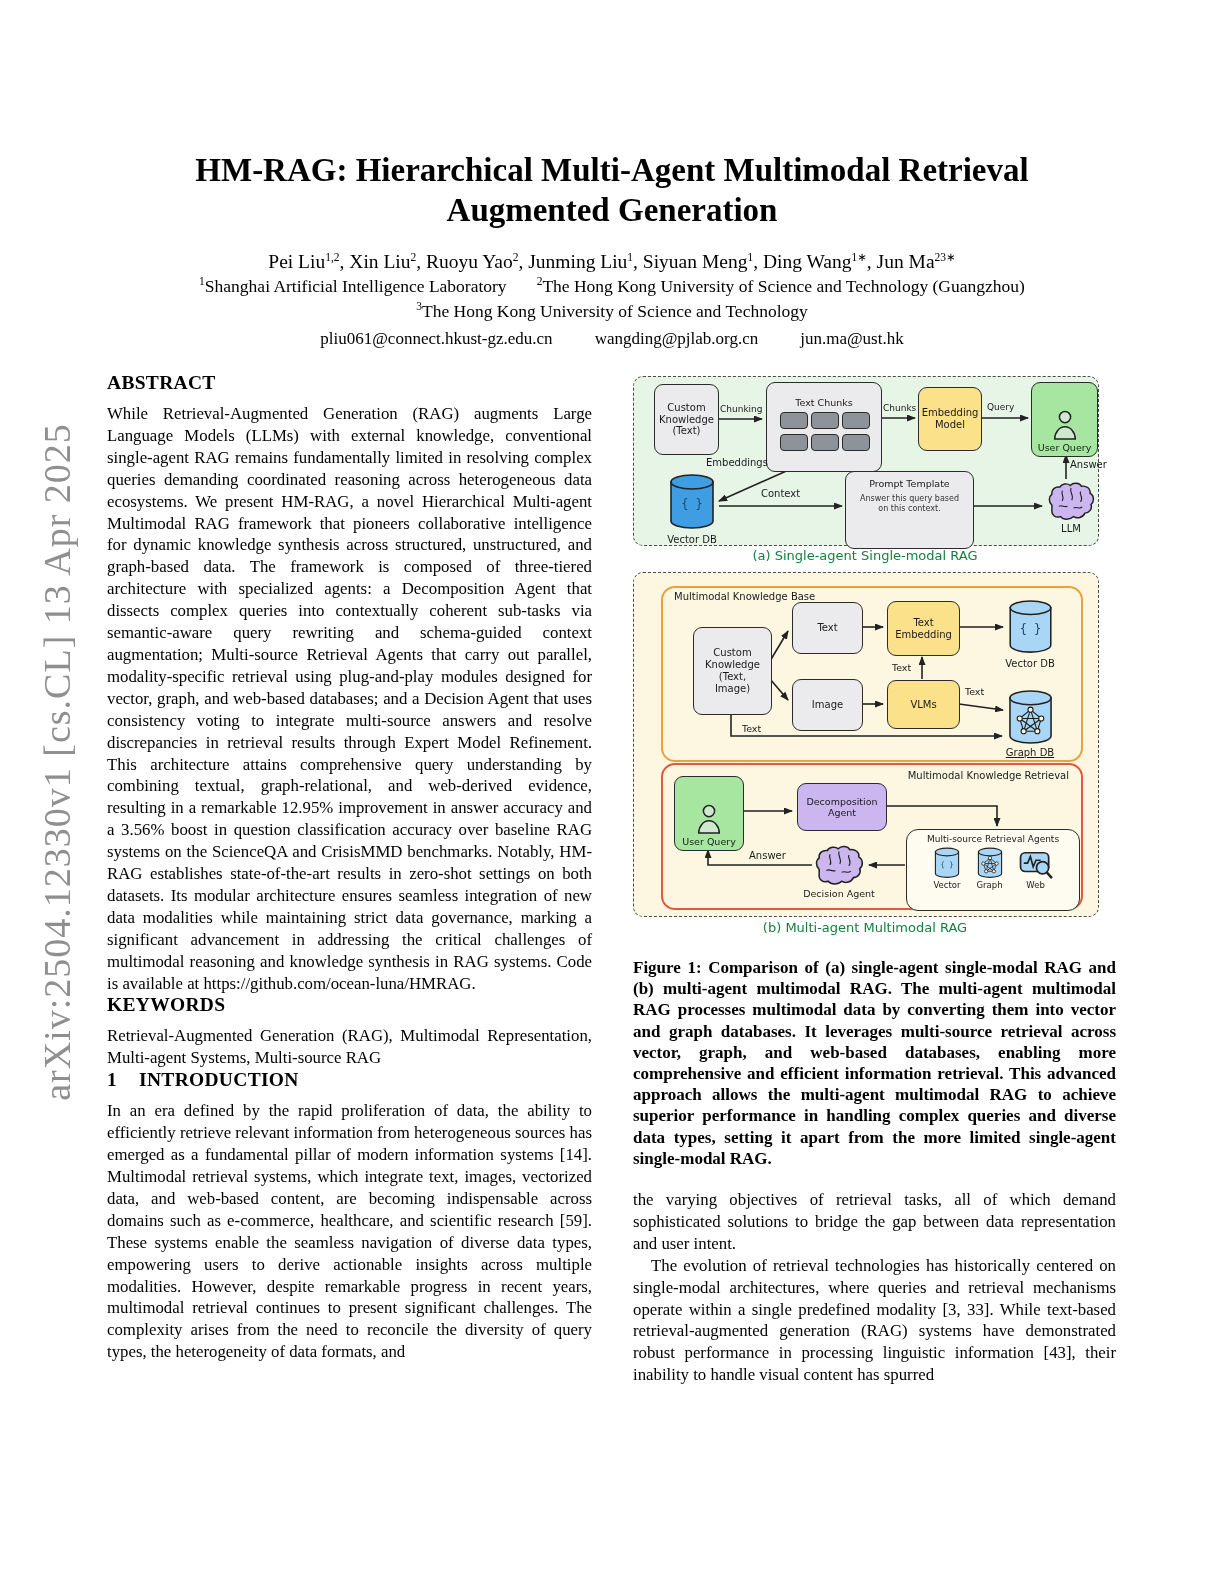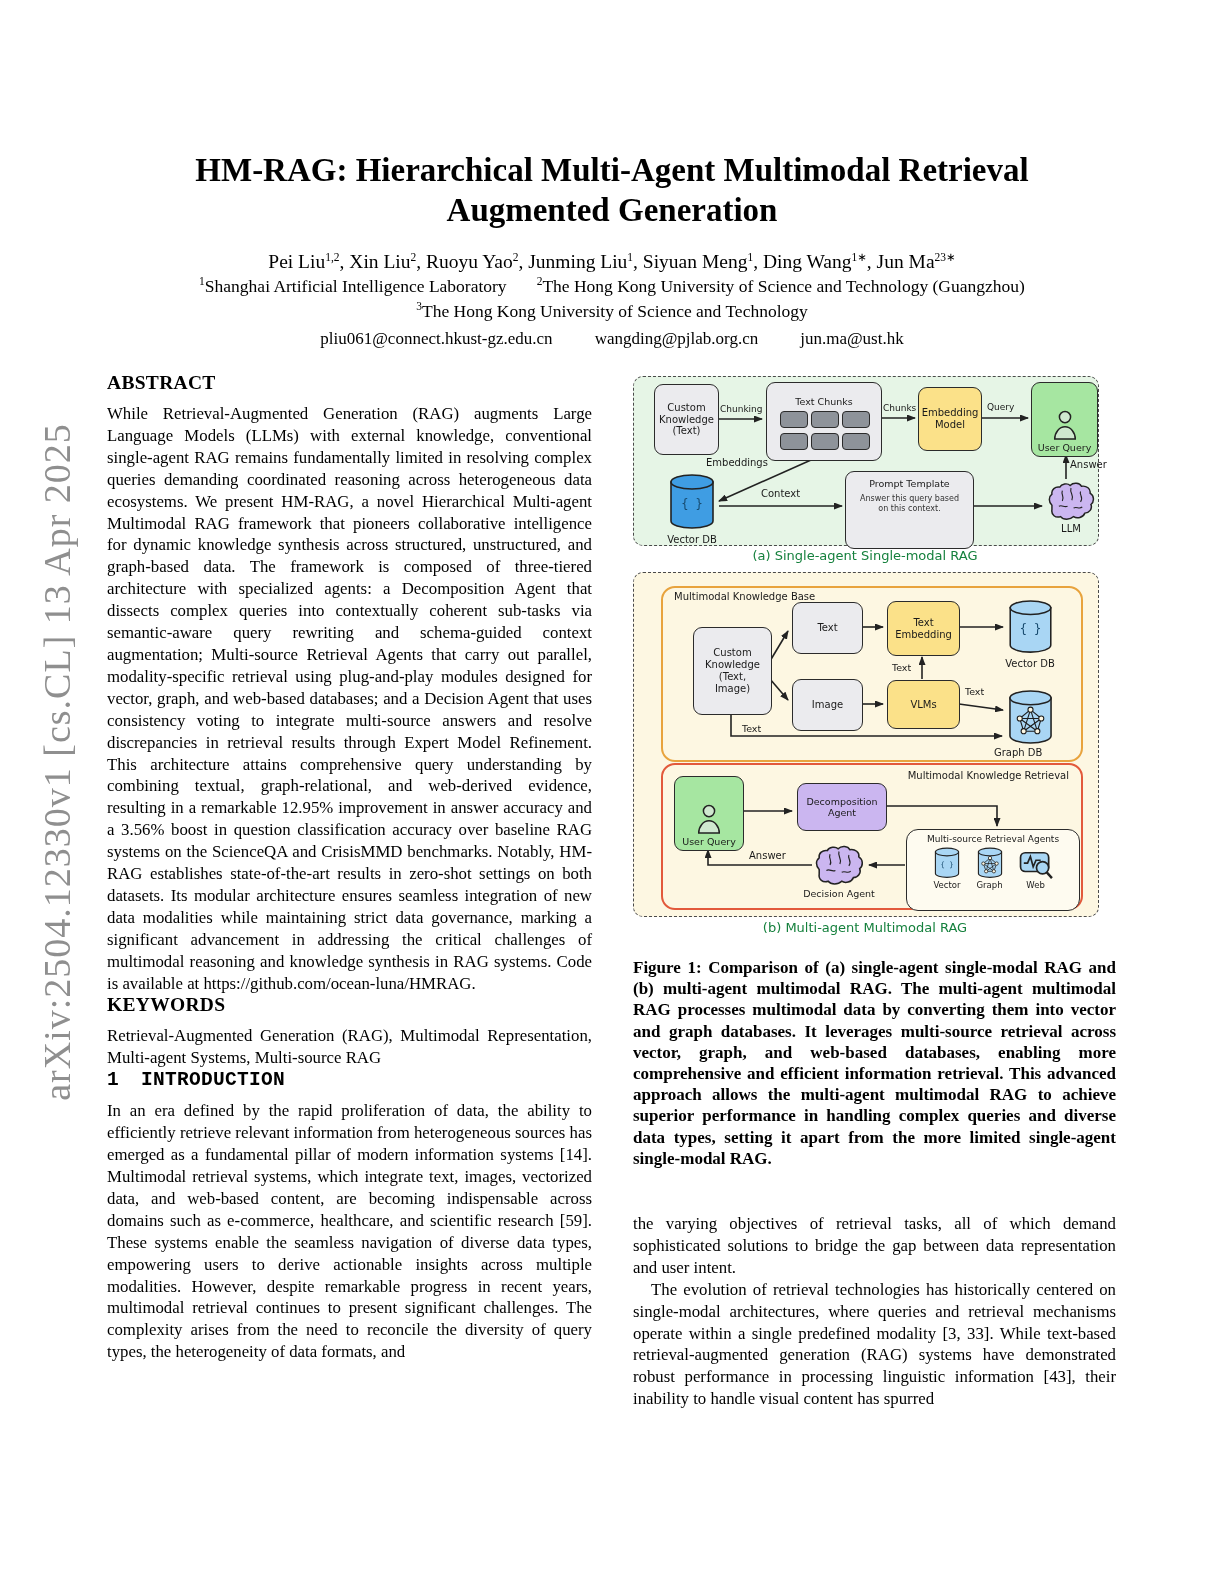--- a/index.html
+++ b/index.html
@@ -18,24 +18,24 @@
   .emails{font-size:17px;margin-top:7px;}
   .emails span+span{margin-left:42px;}
 
   .col{position:absolute;top:372px;}
   .col-left{left:107px;width:485px;}
   .col-right{left:633px;width:483px;}
   h2.sec{font-size:19.5px;margin:0 0 9px 0;letter-spacing:.3px;font-weight:bold;}
   h2.sec .num{margin-right:22px;}
   p.body{font-size:16.8px;line-height:21.9px;text-align:justify;margin:0;}
   p.indent{text-indent:18px;}
-  .mt26{margin-top:26px;} .mt18{margin-top:18px;font-family:Liberation Mono, monospace;}
+  .mt26{margin-top:26px;} .mt18{margin-top:18px;}
 
   .figcap{font-size:17px;line-height:21.2px;font-weight:bold;text-align:justify;margin-top:15px;}
-  .col2text{margin-top:44px;}
+  .col2text{margin-top:20px;}
 
   
   .fig-wrap{position:relative;width:472px;height:568px;margin-top:2px;font-family:"DejaVu Sans",sans-serif;color:#1a1a1a;}
   .panel{position:absolute;border:1.7px dashed #4a4a4a;border-radius:10px;}
   #fig-a{left:0;top:2px;width:464px;height:168px;background:var(--panel-a-bg);}
   #fig-b{left:0;top:198px;width:464px;height:343px;background:var(--panel-b-bg);}
   .box{position:absolute;border:1.5px solid #2b2b2b;border-radius:9px;display:flex;flex-direction:column;
        align-items:center;justify-content:center;text-align:center;white-space:pre-line;line-height:1.18;}
   .gray{background:var(--gray-box);} .yellow{background:var(--yellow);}
   .green{background:var(--green);} .purple{background:var(--purple);}
@@ -102,21 +102,21 @@
             <path d="M339,129 L408,129" marker-end="url(#arr)"></path>
             <path d="M432,102 L432,78" marker-end="url(#arr)"></path>
           </g>
         </svg>
 
         <div class="box gray" style="left:20px;top:7px;width:63px;height:69px;font-size:10px;">Custom
 Knowledge
 (Text)</div>
         <div class="fig-label" style="left:86px;top:27px;font-size:9px;">Chunking</div>
 
-        <div class="box gray" style="left:132px;top:5px;width:114px;height:74px;justify-content:center;padding-top:3px;">
+        <div class="box gray" style="left:132px;top:5px;width:114px;height:74px;justify-content:flex-start;padding-top:14px;">
           <div style="font-size:9.5px;">Text Chunks</div>
           <div class="chunk-grid">
             <div class="chunk"></div><div class="chunk"></div><div class="chunk"></div>
             <div class="chunk"></div><div class="chunk"></div><div class="chunk"></div>
           </div>
         </div>
         <div class="fig-label" style="left:249px;top:26px;font-size:9px;">Chunks</div>
 
         <div class="box yellow" style="left:284px;top:10px;width:62px;height:62px;font-size:10px;">Embedding
 Model</div>
@@ -217,21 +217,21 @@
               <path d="M23,21 L12,30 L16,43 L30,43 L34,30 Z" fill="none"></path>
               <path d="M23,21 L16,43 M23,21 L30,43 M12,30 L34,30 M12,30 L30,43 M34,30 L16,43" fill="none"></path>
               <circle cx="23" cy="21" r="2.6" fill="#fdf7e2"></circle>
                 <circle cx="12" cy="30" r="2.6" fill="#fdf7e2"></circle>
               <circle cx="34" cy="30" r="2.6" fill="#fdf7e2"></circle>
                 <circle cx="16" cy="43" r="2.6" fill="#fdf7e2"></circle>
               <circle cx="30" cy="43" r="2.6" fill="#fdf7e2"></circle>
             </g>
           </svg>
         </div>
-        <div class="fig-label" style="left:360px;top:174px;width:72px;text-align:left;font-size:10px;">Graph DB</div>
+        <div class="fig-label" style="left:360px;top:174px;width:72px;text-align:center;font-size:10px;text-decoration:underline;">Graph DB</div>
 
         <div class="inner-frame" style="left:27px;top:190px;width:418px;height:143px;border:2px solid var(--kr-border);"></div>
         <div class="fig-label" style="left:272px;top:197px;width:163px;text-align:right;font-size:10px;">Multimodal Knowledge Retrieval</div>
 
         <div class="box green" style="left:40px;top:203px;width:68px;height:70px;justify-content:flex-end;padding-bottom:3px;">
           <svg width="28" height="32" viewBox="0 0 30 32" style="margin-bottom:1px;">
             <circle cx="15" cy="7.5" r="6" fill="#cfe8cf" stroke="#222" stroke-width="1.6"></circle>
             <path d="M4,31 a11,13 0 0 1 22,0 z" fill="#cfe8cf" stroke="#222" stroke-width="1.6"></path>
           </svg>
           <div style="font-size:9.5px;">User Query</div>

